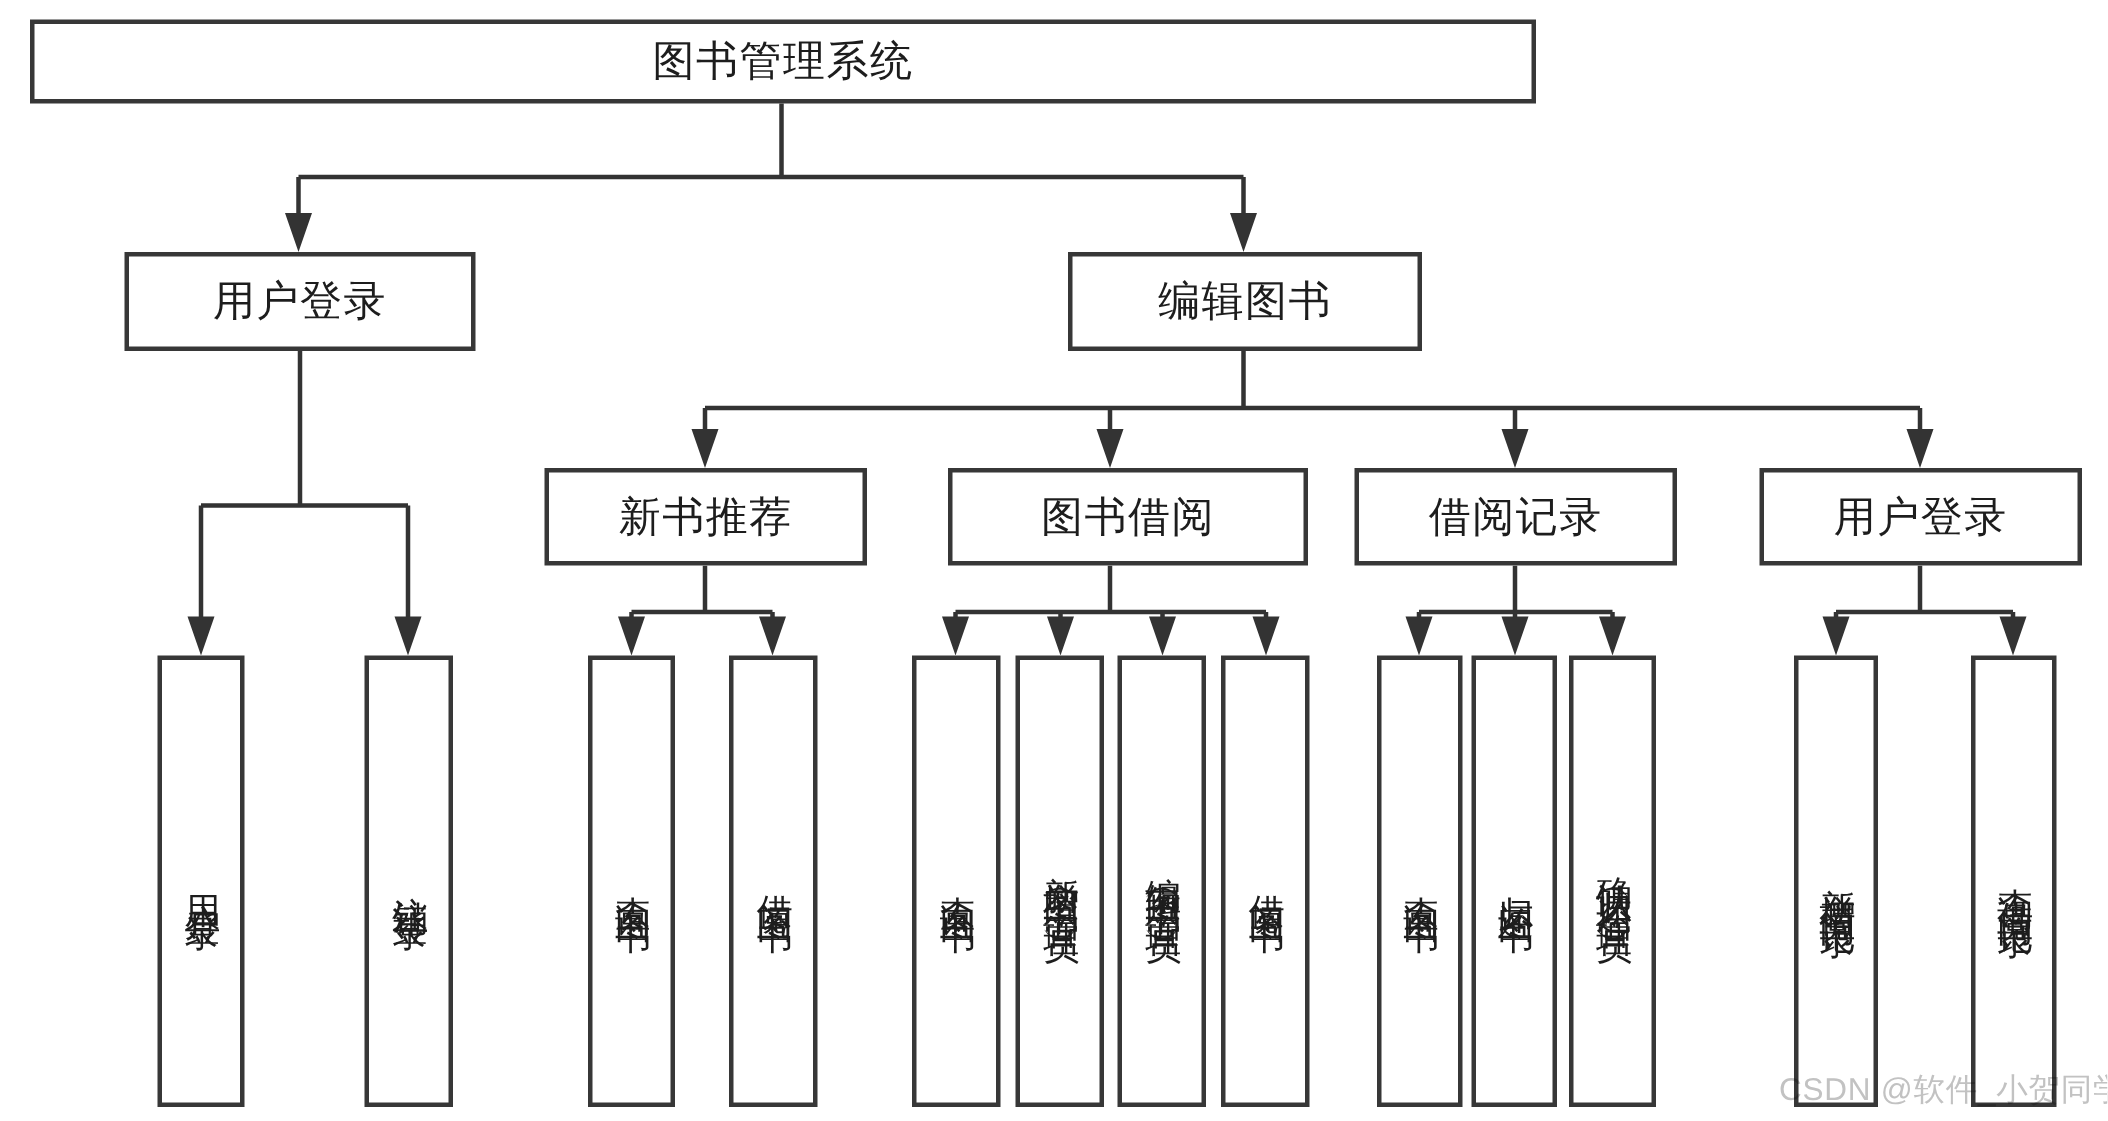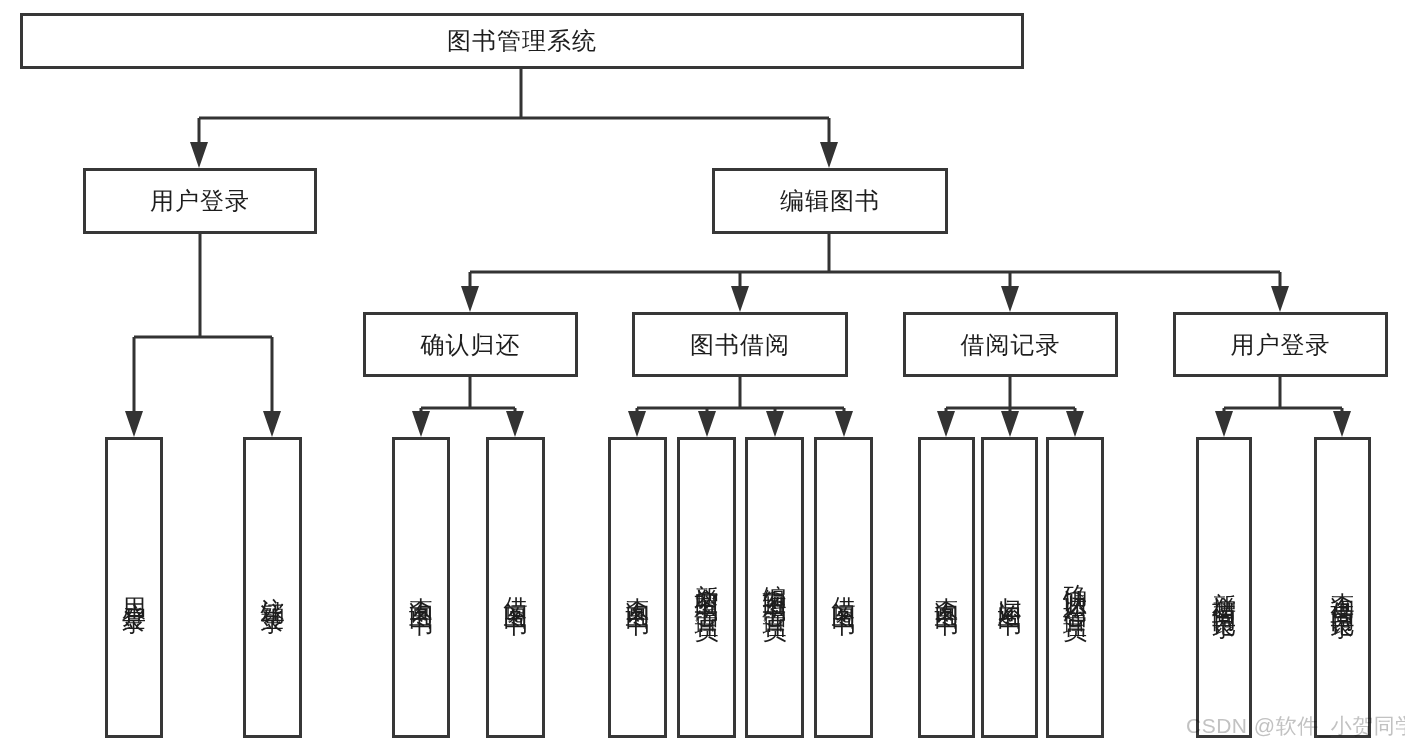--- a/index.html
+++ b/index.html
@@ -24,21 +24,21 @@
     border: 3px solid #373737;
     background: #ffffff;
     color: #1d1d1d;
     display: flex;
     align-items: center;
     justify-content: center;
     text-align: center;
     z-index: 2;
   }
   .box.h {
-    font-size: 24px;
+    font-size: 28px;
     letter-spacing: 1px;
     line-height: 1;
   }
   .box.v {
     font-size: 24px;
     writing-mode: vertical-rl;
     text-orientation: mixed;
     letter-spacing: 5px;
     line-height: 1;
   }
@@ -88,22 +88,22 @@
       M1066 411 L1084 411 L1075 437 Z
       M1215 411 L1233 411 L1224 437 Z
       M1333 411 L1351 411 L1342 437 Z"></path>
   </svg>
 
   <div class="box h" style="left:20px;top:13px;width:1004px;height:56px">图书管理系统</div>
 
   <div class="box h" style="left:83px;top:168px;width:234px;height:66px">用户登录</div>
   <div class="box h" style="left:712px;top:168px;width:236px;height:66px">编辑图书</div>
 
-  <div class="box h" style="left:363px;top:312px;width:215px;height:65px">确认归还</div>
-  <div class="box h" style="left:632px;top:312px;width:216px;height:65px">图书借阅</div>
+  <div class="box h" style="left:363px;top:312px;width:215px;height:65px">新书推荐</div>
+  <div class="box h" style="left:632px;top:312px;width:240px;height:65px">图书借阅</div>
   <div class="box h" style="left:903px;top:312px;width:215px;height:65px">借阅记录</div>
   <div class="box h" style="left:1173px;top:312px;width:215px;height:65px">用户登录</div>
 
   <div class="box v" style="left:105px;top:437px;width:58px;height:301px">用户登录</div>
   <div class="box v" style="left:243px;top:437px;width:59px;height:301px">注销登录</div>
 
   <div class="box v" style="left:392px;top:437px;width:58px;height:301px">查询图书</div>
   <div class="box v" style="left:486px;top:437px;width:59px;height:301px">借阅图书</div>
 
   <div class="box v" style="left:608px;top:437px;width:59px;height:301px">查询图书</div>

